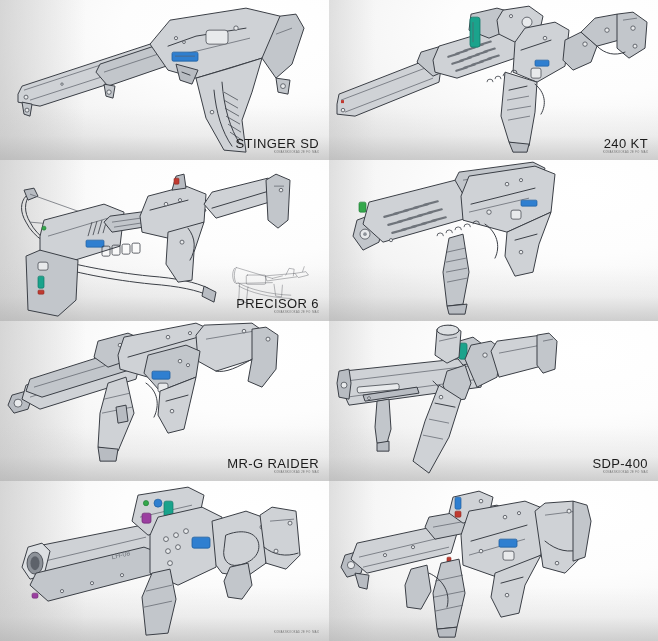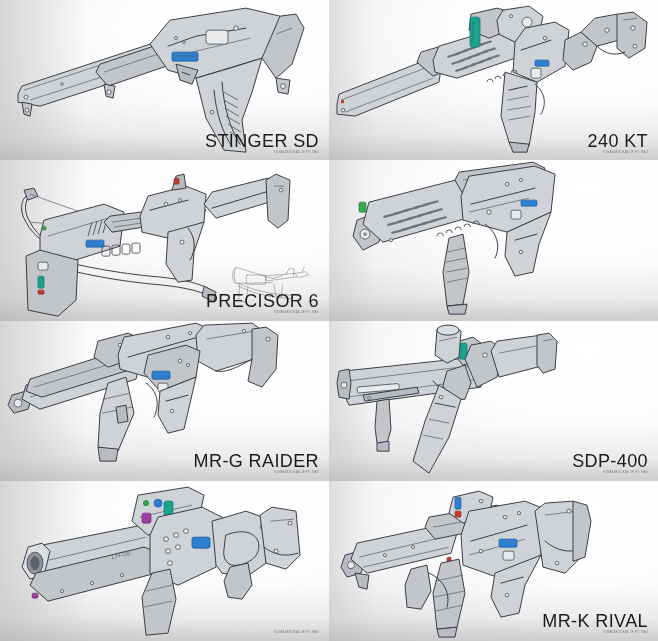--- a/index.html
+++ b/index.html
@@ -46,21 +46,21 @@
   }
   .art svg { width:100%; height:100%; display:block; }
   .caption {
     position:absolute;
     right:10px; bottom:6px;
     z-index:4;
     text-align:right;
     line-height:1;
   }
   .caption .title {
-    font-size:18px;
+    font-size:13px;
     letter-spacing:.4px;
     color:#1b1b1b;
     font-weight:400;
     white-space:nowrap;
     display:block;
   }
   .caption .sub {
     display:block;
     margin-top:2px;
     font-size:2.6px;
@@ -603,19 +603,15 @@
           <path class="bdy" d="M206 30 L216 22 L244 20 L256 30 L252 76 L236 92 L214 86 Z"></path>
           <path class="ln-t" d="M216 34 L248 30"></path>
           <path class="ln" d="M216 60 C228 70 240 72 252 68"></path>
           <circle class="hole" cx="240" cy="30" r="2"></circle>
           <circle class="hole" cx="228" cy="82" r="1.8"></circle>
 
           <path class="bdy2" d="M244 20 L258 24 L262 40 L256 76 L244 80 Z"></path>
         </g>
       </svg>
     </div>
-    <div class="caption">
-      <span class="title">MR-K  RIVAL</span>
-      <span class="sub">KONAKSKOOKAD 2E FO_MAX</span>
-    </div>
   </div>
 
 </div>
 
 </body></html>

